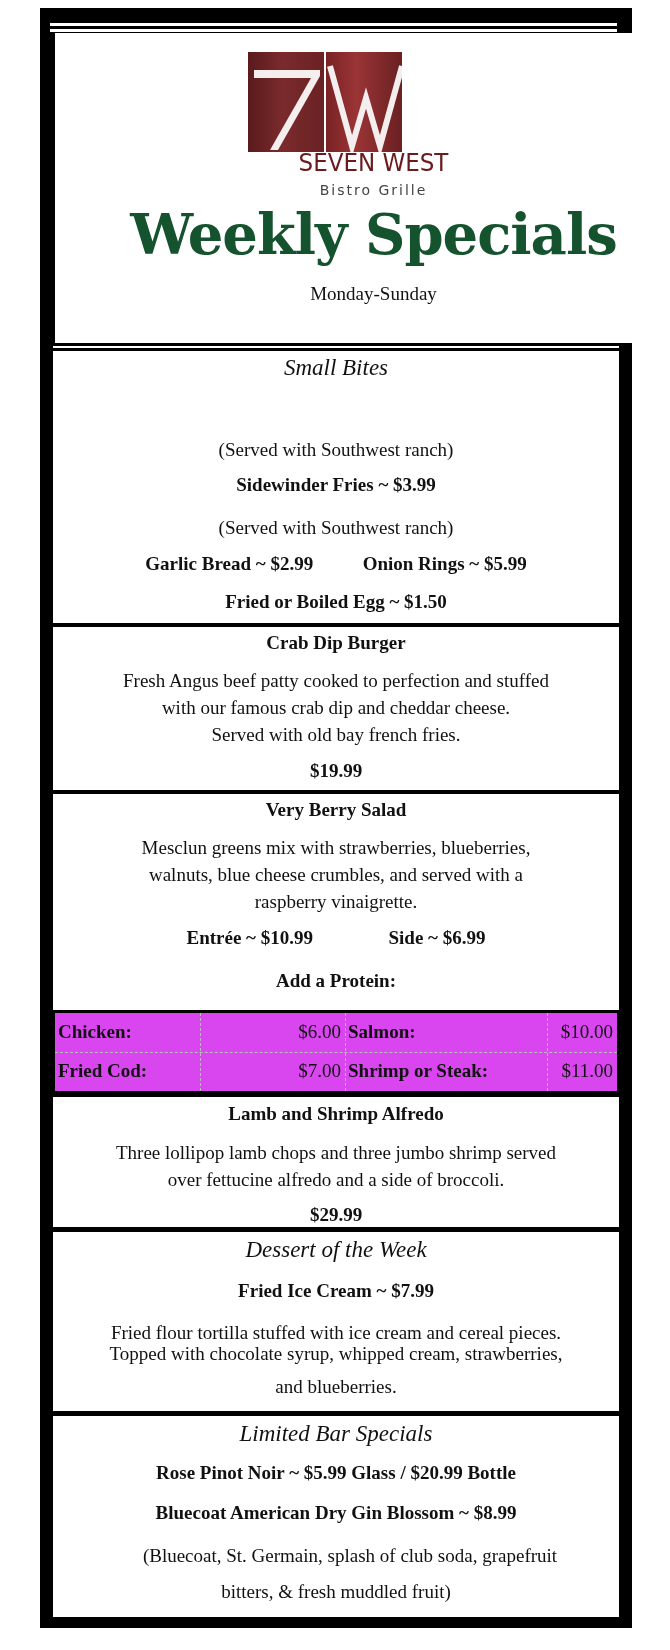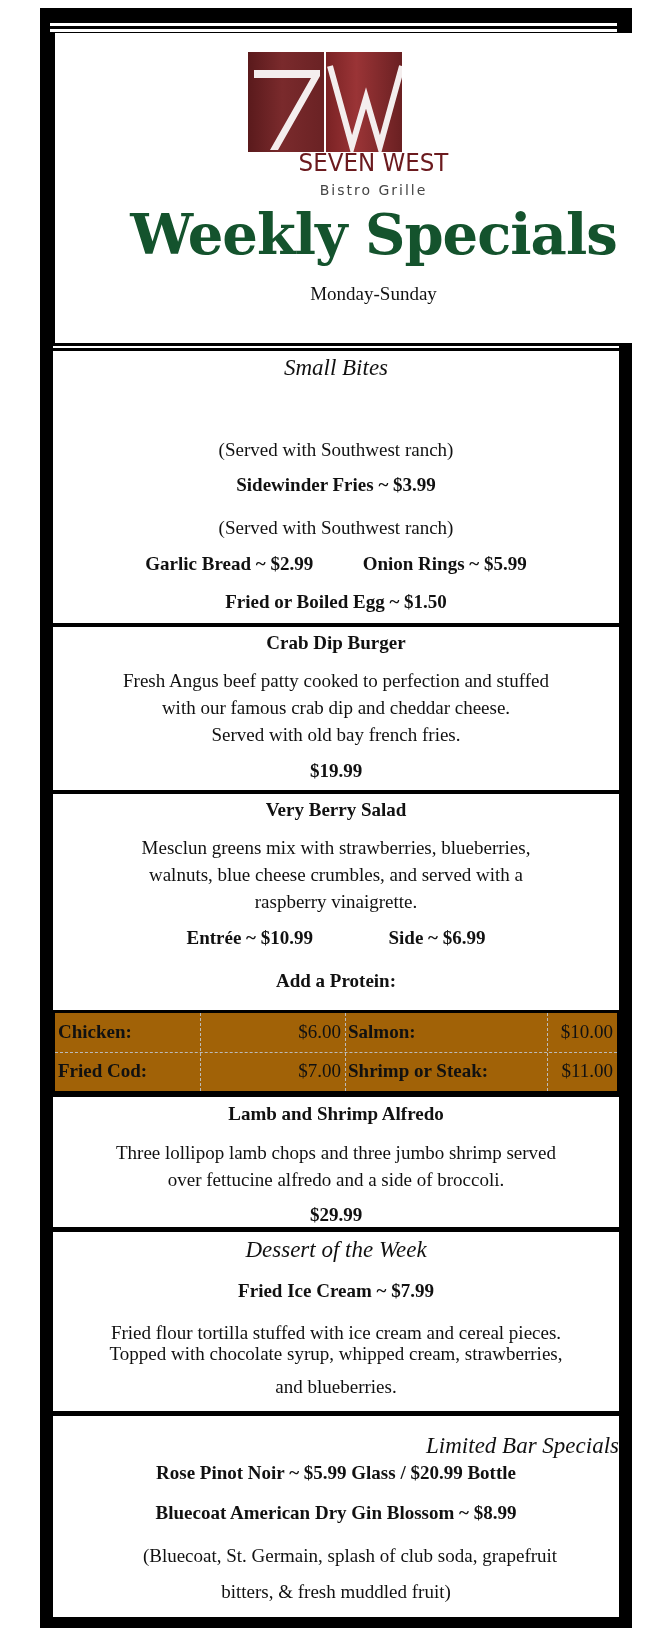--- a/index.html
+++ b/index.html
@@ -36,21 +36,21 @@
     .mid-lines .w { position: absolute; left: 0; right: 0; top: 3px; height: 2px; background: #fff; }
 
     .sec-title-i { font-style: italic; font-size: 23px; }
     .item-b { font-weight: bold; font-size: 19px; }
     .desc { font-size: 19px; line-height: 27px; }
     .line { position: absolute; left: 0; right: 0; }
 
     .divider { position: absolute; left: 53px; width: 566px; height: 4px; background: #000; }
 
     
-    .ptable { position: absolute; left: 55px; top: 1013px; width: 562px; height: 78px; background: #a16207; }
+    .ptable { position: absolute; left: 55px; top: 1013px; width: 562px; height: 78px; background: #d946ef; }
     .pcell { position: absolute; height: 38px; line-height: 38px; font-size: 19px; box-sizing: border-box; }
     .pcell.lbl { font-weight: bold; text-align: left; padding-left: 3px; }
     .pcell.val { text-align: right; padding-right: 4px; }
     .vdash { position: absolute; top: 0; bottom: 0; width: 0; border-left: 1px dashed #bbb; }
     .hdash { position: absolute; left: 0; right: 0; top: 39px; height: 0; border-top: 1px dashed #bbb; }
   </style>
 </head>
 <body>
 
 <div class="frame"></div>
@@ -143,18 +143,18 @@
 <div class="panel" style="top:1232px;height:180px;">
   <div class="line sec-title-i" style="top:5px;">Dessert of the Week</div>
   <div class="line item-b" style="top:48px;">Fried Ice Cream ~ $7.99</div>
   <div class="line desc" style="top:87px;">Fried flour tortilla stuffed with ice cream and cereal pieces.</div>
   <div class="line desc" style="top:108px;">Topped with chocolate syrup, whipped cream, strawberries,</div>
   <div class="line desc" style="top:141px;">and blueberries.</div>
 </div>
 <div class="divider" style="top:1411px;height:5px;"></div>
 
 <div class="panel" style="top:1416px;height:201px;">
-  <div class="line sec-title-i" style="top:17px;text-align:right;">Limited Bar Specials</div>
+  <div class="line sec-title-i" style="top:5px;">Limited Bar Specials</div>
   <div class="line item-b" style="top:46px;">Rose Pinot Noir ~ $5.99 Glass / $20.99 Bottle</div>
   <div class="line item-b" style="top:86px;">Bluecoat American Dry Gin Blossom ~ $8.99</div>
   <div class="line desc" style="top:126px;padding-left:28px;">(Bluecoat, St. Germain, splash of club soda, grapefruit</div>
   <div class="line desc" style="top:162px;">bitters, &amp; fresh muddled fruit)</div>
 </div>
 
 </body></html>

